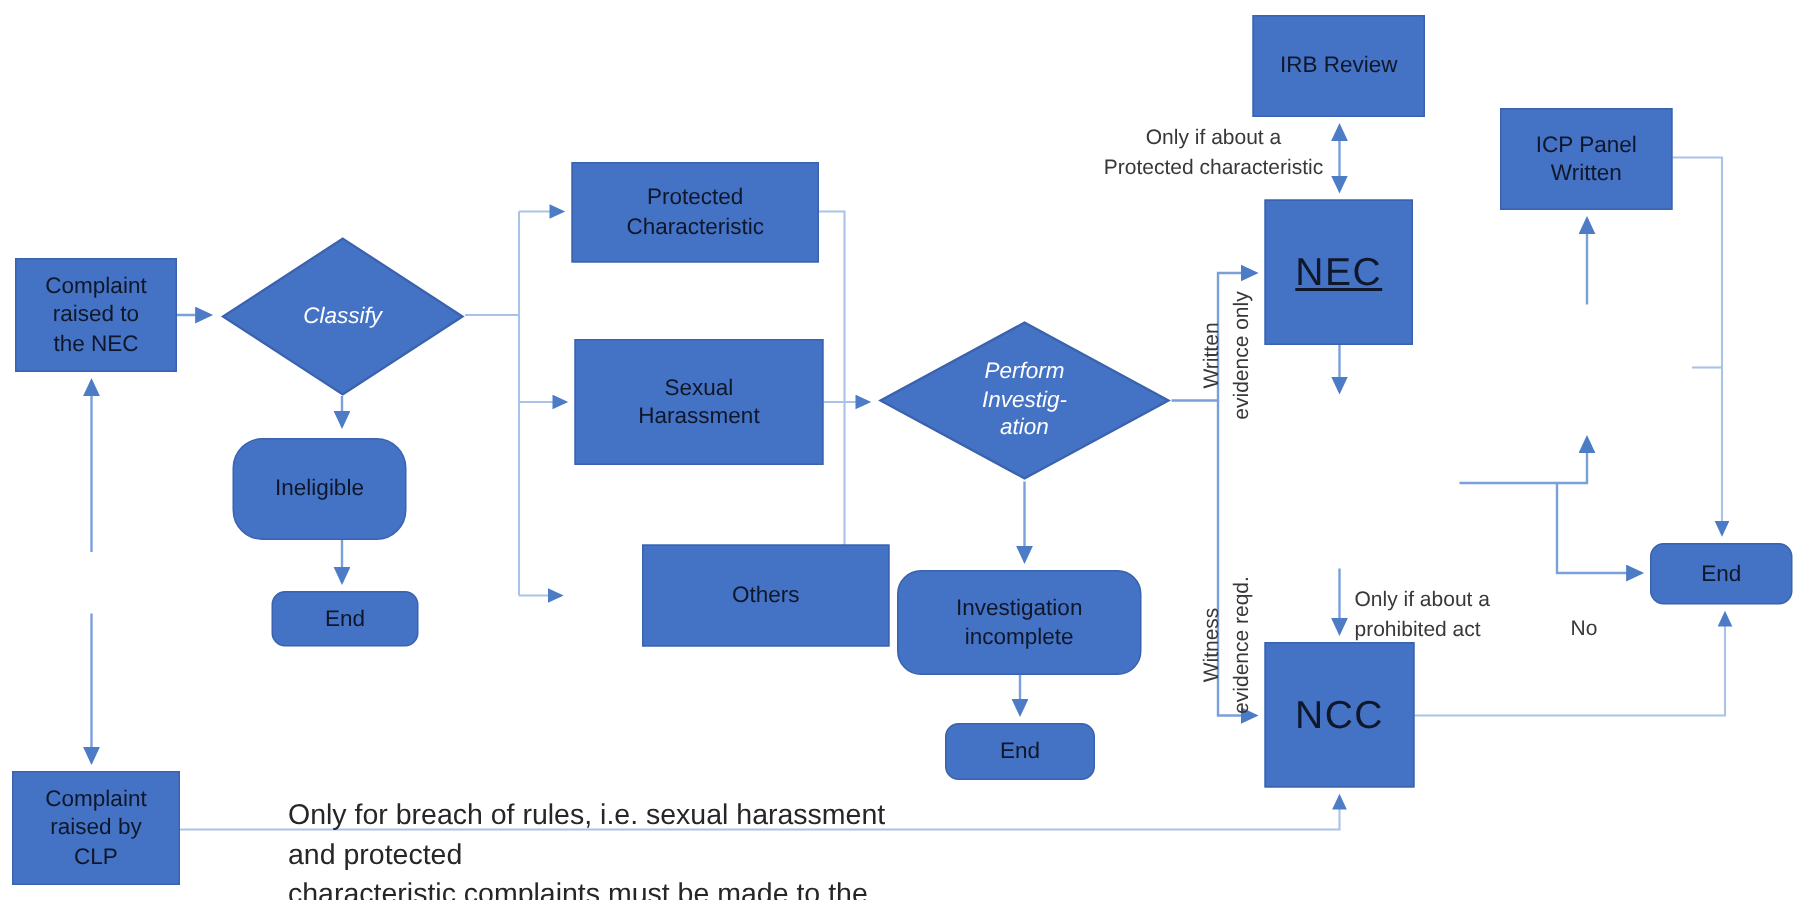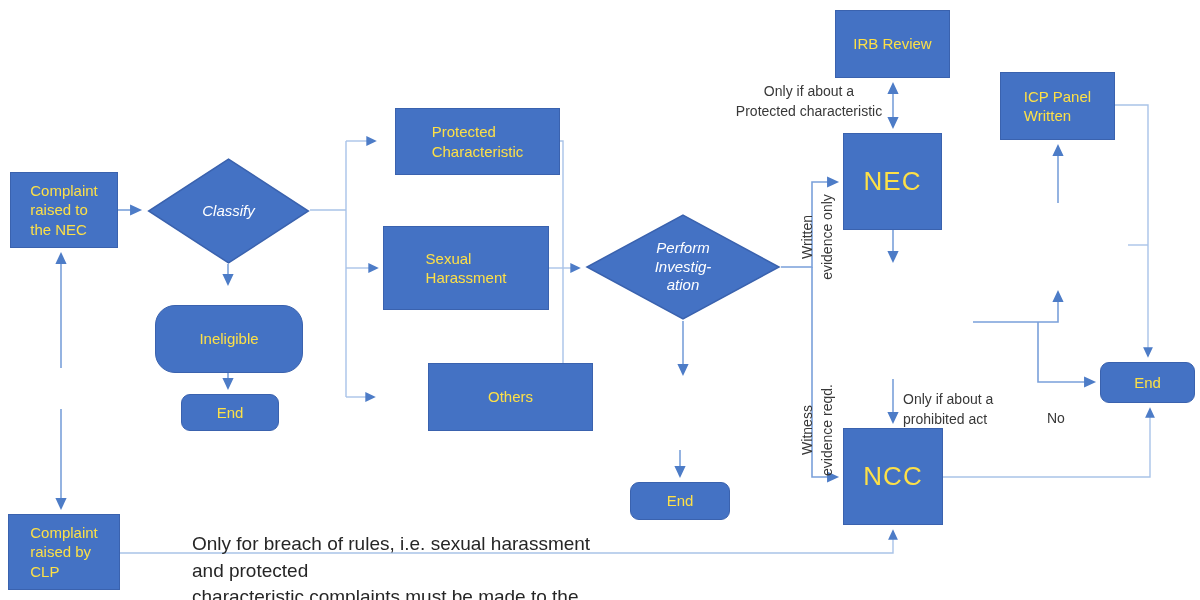--- a/index.html
+++ b/index.html
@@ -2,21 +2,21 @@
 <html><head>
 <meta charset="utf-8">
 <style>
   html,body{margin:0;padding:0;background:#fff;}
   #canvas{position:relative;width:1200px;height:600px;background:#fff;overflow:hidden;
           font-family:"Liberation Sans",sans-serif;}
   svg#wires{position:absolute;left:0;top:0;width:1200px;height:600px;}
   .wire{fill:none;stroke:#7aa0da;stroke-width:1.6;}
   .wire.light{stroke:#a9c3e8;stroke-width:1.4;}
   .node{position:absolute;box-sizing:border-box;background:#4472C4;border:1.5px solid #3A62AE;
-        color:#fde047;display:flex;align-items:center;justify-content:center;
+        color:#0f172a;display:flex;align-items:center;justify-content:center;text-align:center;
         font-size:15px;line-height:1.3;white-space:pre-line;}
   .round-lg{border-radius:20px;}
   .round-sm{border-radius:9px;}
   .ellipse{border-radius:50%;}
   .big-label{font-size:26px;letter-spacing:1px;}
   .diamond{position:absolute;}
   .diamond svg{position:absolute;left:0;top:0;width:100%;height:100%;}
   .dlabel{position:absolute;left:0;top:0;right:0;bottom:0;display:flex;align-items:center;
           justify-content:center;text-align:center;color:#fff;font-size:15px;line-height:1.25;
           white-space:pre-line;font-style:italic;}
@@ -67,52 +67,54 @@
 raised to
 the NEC</div>
 
   <div class="diamond" style="left:147px;top:158px;width:163px;height:106px;">
     <svg viewBox="0 0 100 100" preserveAspectRatio="none">
         <polygon points="50,1 99,50 50,99 1,50" fill="#4472C4" stroke="#3A62AE" stroke-width="1.5" vector-effect="non-scaling-stroke"></polygon>
       </svg>
     <div class="dlabel">Classify</div>
   </div>
 
-  <div class="node round-lg" style="left:155px;top:305px;width:148px;height:68px;">Ineligible</div>
+  <div class="node round-lg" style="left:155px;top:292px;width:116px;height:68px;">Ineligible</div>
 
   <div class="node round-sm" style="left:181px;top:394px;width:98px;height:37px;">End</div>
 
 
   <div class="node" style="left:8px;top:514px;width:112px;height:76px;">Complaint
 raised by
 CLP</div>
 
-  <div class="node" style="left:395px;top:108px;width:165px;height:67px;">Protected
+  <div class="node" style="left:381px;top:108px;width:165px;height:67px;">Protected
 Characteristic</div>
 
   <div class="node" style="left:383px;top:226px;width:166px;height:84px;">Sexual
 Harassment</div>
 
   <div class="node" style="left:380px;top:363px;width:165px;height:68px;margin-left:48px;">Others</div>
 
   <div class="diamond" style="left:585px;top:214px;width:196px;height:106px;">
     <svg viewBox="0 0 100 100" preserveAspectRatio="none">
         <polygon points="50,1 99,50 50,99 1,50" fill="#4472C4" stroke="#3A62AE" stroke-width="1.5" vector-effect="non-scaling-stroke"></polygon>
       </svg>
     <div class="dlabel">Perform
 Investig-
 ation</div>
   </div>
 
+  <div class="node round-lg" style="left:598px;top:380px;width:163px;height:70px;border-radius:16px;">Investigation
+incomplete</div>
 
   <div class="node round-sm" style="left:630px;top:482px;width:100px;height:38px;">End</div>
 
   <div class="node" style="left:835px;top:10px;width:115px;height:68px;">IRB Review</div>
 
-  <div class="node big-label" style="left:843px;top:133px;width:99px;height:97px;">NEC</div>
+  <div class="node big-label" style="left:843px;top:133px;width:99px;height:97px;text-decoration:underline;">NEC</div>
 
 
   <div class="node big-label" style="left:843px;top:428px;width:100px;height:97px;">NCC</div>
 
   <div class="node" style="left:1000px;top:72px;width:115px;height:68px;">ICP Panel
 Written</div>
 
 
   <div class="node round-sm" style="left:1100px;top:362px;width:95px;height:41px;">End</div>
 

